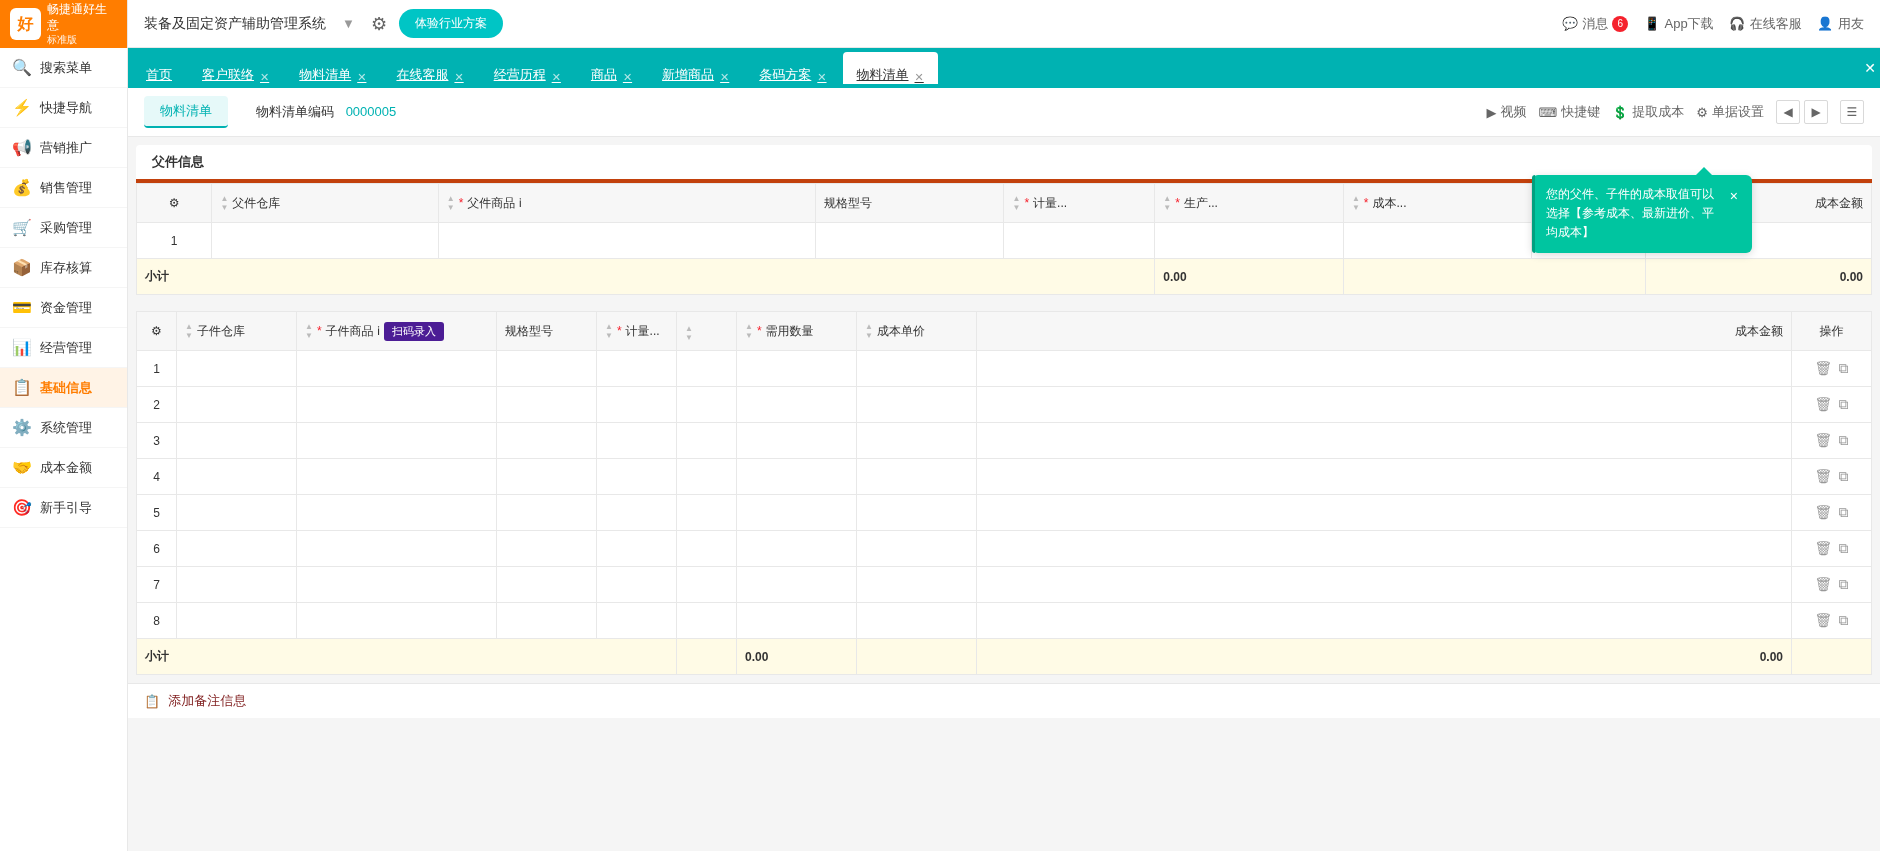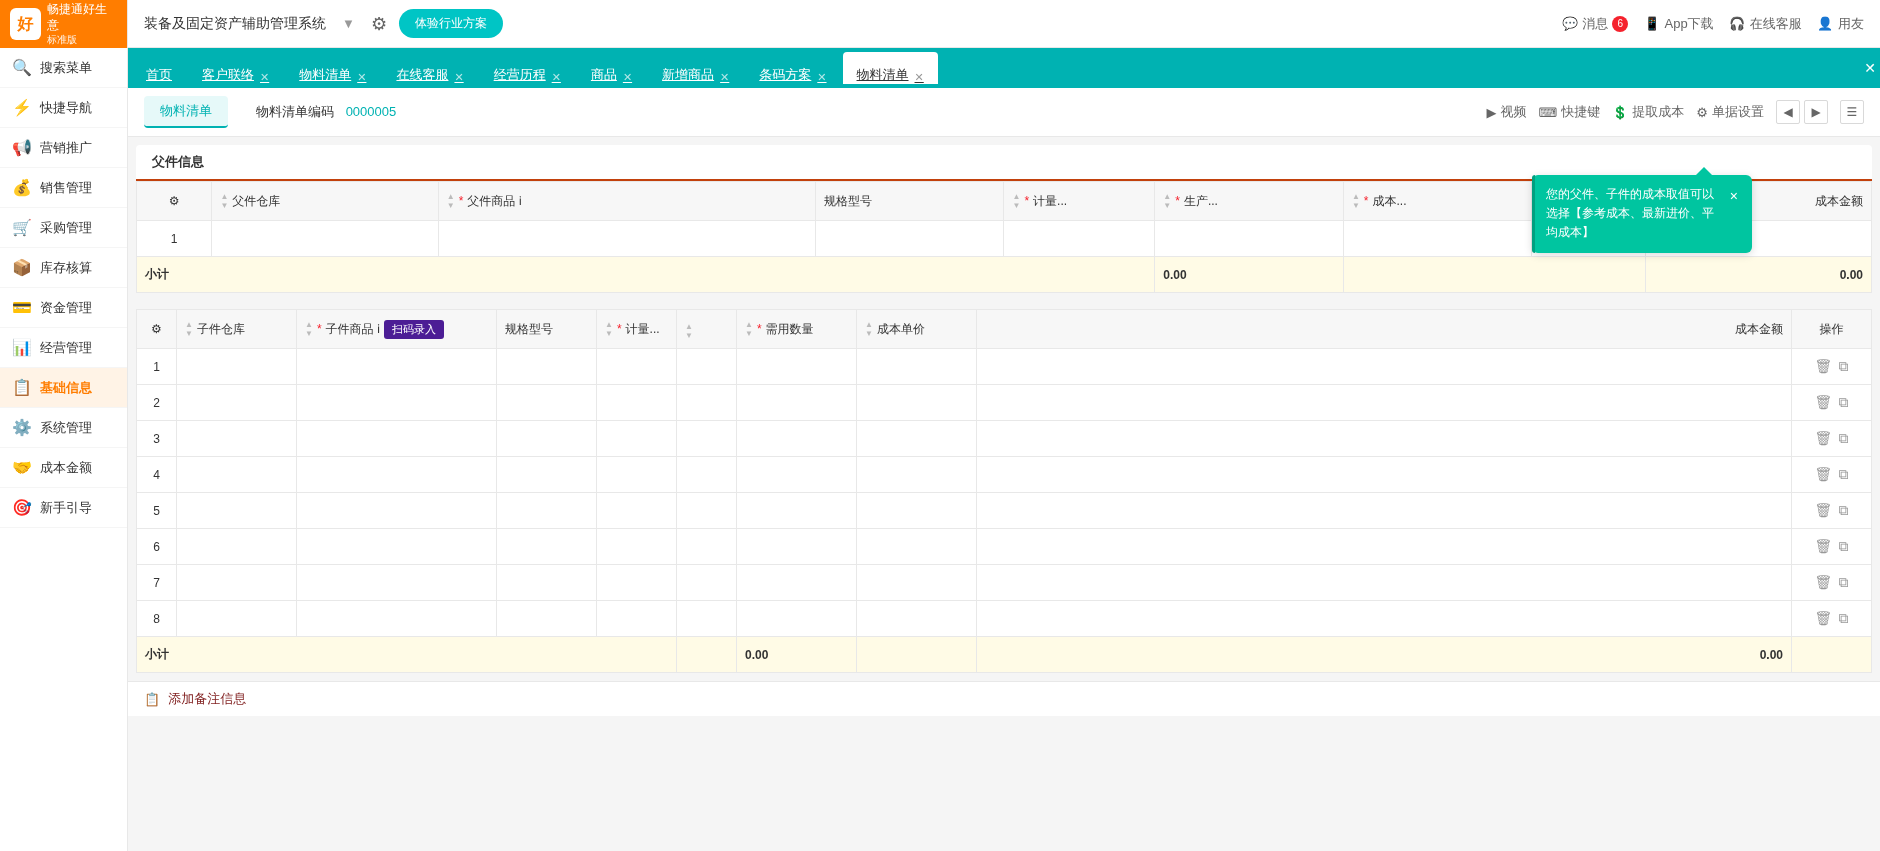--- a/index.html
+++ b/index.html
@@ -127,21 +127,21 @@
     .sub-header-tab.active {
       background: #e6f9f9;
       color: #00b2b2;
       border-bottom: 2px solid #00b2b2;
     }
     .sub-header-right { display: flex; align-items: center; gap: 12px; color: #666; font-size: 13px; }
     .sub-header-right-item { display: flex; align-items: center; gap: 4px; cursor: pointer; }
 
     
     .section { margin: 8px; background: #fff; border-radius: 4px; overflow: visible; position: relative; }
-    .section-title { padding: 8px 16px; font-size: 13px; font-weight: bold; color: #333; border-bottom: 2px solid #c2410c; }
+    .section-title { padding: 8px 16px; font-size: 13px; font-weight: bold; color: #333; border-bottom: 4px solid #c2410c; }
 
     
     .data-table { width: 100%; border-collapse: collapse; }
     .data-table th {
       background: #f7f7f7;
       padding: 8px 8px;
       text-align: left;
       font-size: 12px;
       color: #333;
       border: 1px solid #e8e8e8;

